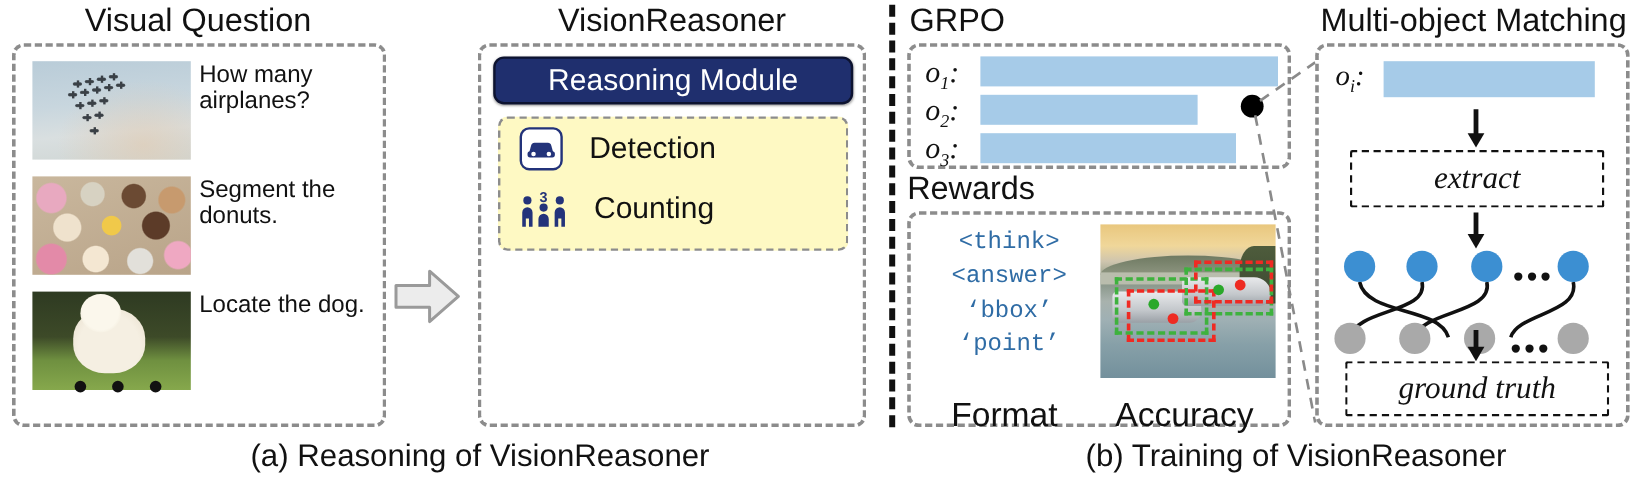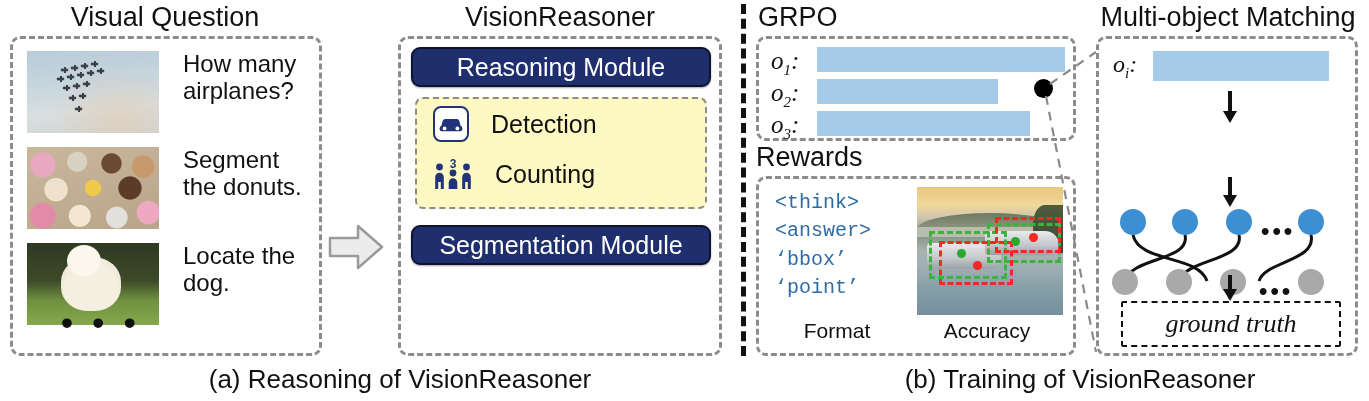--- a/index.html
+++ b/index.html
@@ -52,23 +52,23 @@
   }
   .thumb {
     width: 132px; height: 82px;
     flex: 0 0 auto;
     background-size: cover;
     background-position: center;
     position: relative;
     overflow: hidden;
   }
   .vq-text {
-    font-size: 24px;
+    font-size: 20px;
     line-height: 1.12;
-    margin-left: 24px;
+    margin-left: 7px;
     color: #111;
     max-width: 150px;
   }
 
   
   .thumb-airplanes {
     background:
       radial-gradient(ellipse at 70% 85%, rgba(228,200,170,.55) 0%, rgba(228,200,170,0) 55%),
       linear-gradient(175deg, #b9ccd8 0%, #c8d6de 42%, #d9dfe0 70%, #cfd6d4 100%);
   }
@@ -240,26 +240,28 @@
   #format-col {
     left: 16px; top: 10px;
     width: 132px;
   }
   .code-line {
     font-family: "Liberation Mono", monospace;
     font-size: 20px;
     line-height: 1.42;
     color: #2f6ca5;
     white-space: nowrap;
+    text-align: center;
   }
   .sub-caption {
-    font-size: 21px;
+    font-size: 28px;
     color: #111;
     text-align: center;
     white-space: nowrap;
+    margin-top: 11px;
   }
   #format-caption { left: 12px; top: 140px; width: 132px; }
   #accuracy-caption { left: 152px; top: 140px; width: 152px; }
 
   
   #accuracy-photo {
     left: 158px; top: 8px;
     width: 146px; height: 128px;
     overflow: hidden;
     background:
@@ -434,21 +436,20 @@
             <circle cx="33.5" cy="10" r="3.4" fill="#23337a"></circle>
             <path d="M29.2 32 V20 a4.3 4.3 0 0 1 8.6 0 V32 h-3 v-7 h-2.6 v7 Z" fill="#23337a"></path>
             <circle cx="20" cy="16" r="3.4" fill="#23337a"></circle>
             <path d="M15.7 32 V25.5 a4.3 4.3 0 0 1 8.6 0 V32 Z" fill="#23337a"></path>
           </svg>
         </span>
         <span class="task-label">Counting</span>
       </div>
     </div>
 
-    <div class="module-bar" style="top:186px;">Segmentation Module</div>
 
   </div>
 
   <div class="abs" id="panel-divider"></div>
 
   <div class="abs hdr" id="grpo-header">GRPO</div>
 
   <div class="abs dashbox" id="grpo-box">
     <div class="grpo-row" style="top:8px;">
       <span class="grpo-label">
@@ -536,20 +537,23 @@
         <path d="M140 196 C 146 222, 86 220, 80 242"></path>
         <path d="M212 196 C 218 222, 166 222, 160 242"></path>
       </g>
 
       <g>
         <line x1="131" y1="252" x2="131" y2="246" stroke="#111" stroke-width="0"></line>
         <line x1="131" y1="230" x2="131" y2="248" stroke="#111" stroke-width="0"></line>
       </g>
     </svg>
 
+    <div class="thin-dashbox" id="extract-box">
+      <span class="italic-serif">extract</span>
+    </div>
 
     <div class="node node-blue" style="left:21px; top:170px;"></div>
     <div class="node node-blue" style="left:73px; top:170px;"></div>
     <div class="node node-blue" style="left:127px; top:170px;"></div>
     <div class="node node-blue" style="left:199px; top:170px;"></div>
     <div class="node-ellipsis" style="left:162px; top:180px;">•••</div>
 
     <div class="node node-gray" style="left:13px; top:230px;"></div>
     <div class="node node-gray" style="left:67px; top:230px;"></div>
     <div class="node node-gray" style="left:121px; top:230px;"></div>

